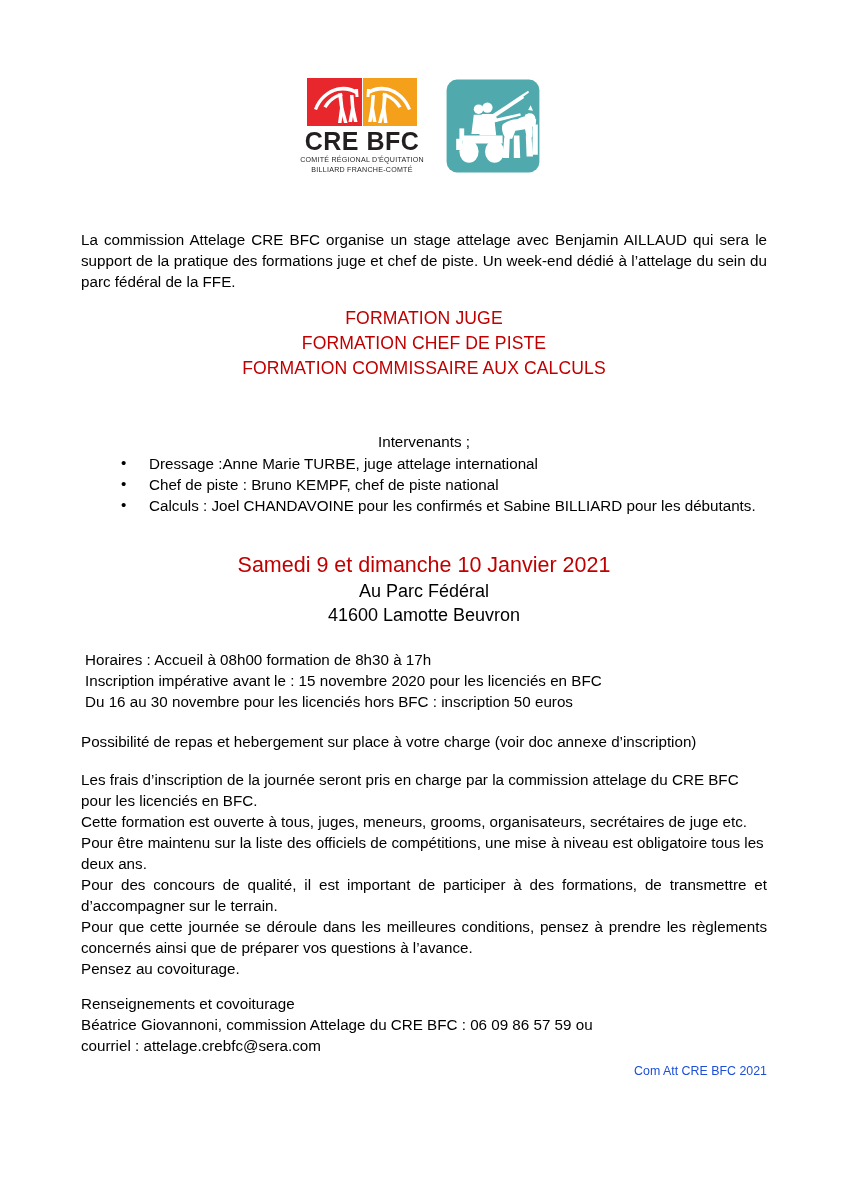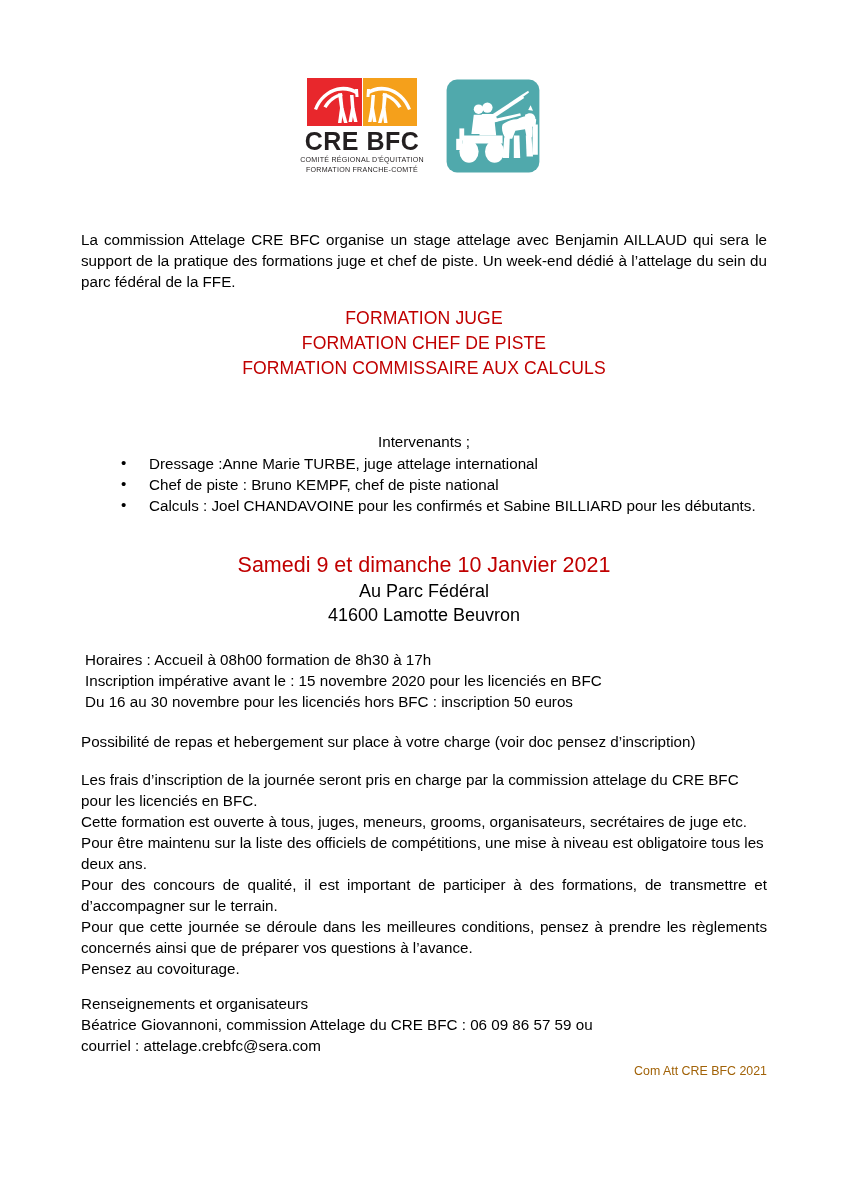--- a/index.html
+++ b/index.html
@@ -162,21 +162,21 @@
   }
 
   .footer {
     position: absolute;
     top: 1063px;
     left: 0;
     width: 686px;
     text-align: right;
     font-size: 12.4px;
     line-height: 1.3;
-    color: #a16207;
+    color: #1d4ed8;
   }
 </style>
 </head>
 <body>
 
 <div class="page">
 
   <div class="logo-band">
 
     <div class="logo-cre">
@@ -201,21 +201,21 @@
           <path d="M38 60 L45 60 L37 90 L30 90 Z"></path>
           <path d="M38 60 L45 60 L49 90 L42 90 Z"></path>
           <path d="M17 34 L24 34 L22 60 L15 60 Z"></path>
           <path d="M15 60 L22 60 L17 88 L10 88 Z"></path>
           <path d="M15 60 L22 60 L27 88 L20 88 Z"></path>
           <path d="M8 22 L14 22 L13 38 L7 38 Z"></path>
         </g>
       </svg>
       <div class="logo-cre-word">CRE BFC</div>
       <div class="logo-cre-sub">COMITÉ RÉGIONAL D'ÉQUITATION</div>
-      <div class="logo-cre-sub">FORMATION FRANCHE-COMTÉ</div>
+      <div class="logo-cre-sub">BILLIARD FRANCHE-COMTÉ</div>
     </div>
 
     <svg class="logo-attelage" viewBox="0 0 120 120" aria-hidden="true">
       <rect x="2" y="2" width="116" height="116" rx="13" ry="13" fill="#50A9AC"></rect>
       <g fill="#ffffff">
 
         <path d="M57 47 L96 21 L99 25 L60 51 Z"></path>
         <path d="M96 21 L104 16 L105 18 L97 24 Z"></path>
 
         <path d="M59 52 L94 44 L95 47 L60 56 Z"></path>
@@ -284,34 +284,34 @@
       <div class="date-place">41600 Lamotte Beuvron</div>
     </div>
 
     <div class="block-horaires">
       <div class="line">Horaires : Accueil à 08h00 formation de 8h30 à 17h</div>
       <div class="line">Inscription impérative avant le : 15 novembre 2020 pour les licenciés en BFC</div>
       <div class="line">Du 16 au 30 novembre pour les licenciés hors BFC : inscription 50 euros</div>
     </div>
 
     <div class="block-repas">
-      <div class="line">Possibilité de repas et hebergement sur place à votre charge (voir doc pensez d’inscription)</div>
+      <div class="line">Possibilité de repas et hebergement sur place à votre charge (voir doc annexe d’inscription)</div>
     </div>
 
     <div class="block-body">
       <p class="para nojust">Les frais d’inscription de la journée seront pris en charge par la commission attelage du CRE BFC pour les  licenciés en BFC.</p>
       <p class="para nojust">Cette formation est ouverte à tous, juges, meneurs, grooms, organisateurs, secrétaires de juge etc.</p>
       <p class="para nojust">Pour être maintenu sur la liste des officiels de compétitions, une mise à niveau est obligatoire tous les deux ans.</p>
       <p class="para">Pour des concours de qualité, il est important de participer à des formations, de transmettre et d’accompagner sur le terrain.</p>
       <p class="para">Pour que cette journée se déroule dans les meilleures conditions, pensez à prendre les règlements concernés ainsi que de préparer vos questions à l’avance.</p>
       <p class="para nojust">Pensez au covoiturage.</p>
     </div>
 
     <div class="block-contact">
-      <div class="line">Renseignements et organisateurs</div>
+      <div class="line">Renseignements et covoiturage</div>
       <div class="line">Béatrice Giovannoni, commission Attelage du CRE BFC : 06 09 86 57 59 ou</div>
       <div class="line">courriel : attelage.crebfc@sera.com</div>
     </div>
 
     <div class="footer">Com Att CRE BFC 2021</div>
 
   </div>
 </div>
 
 </body></html>

